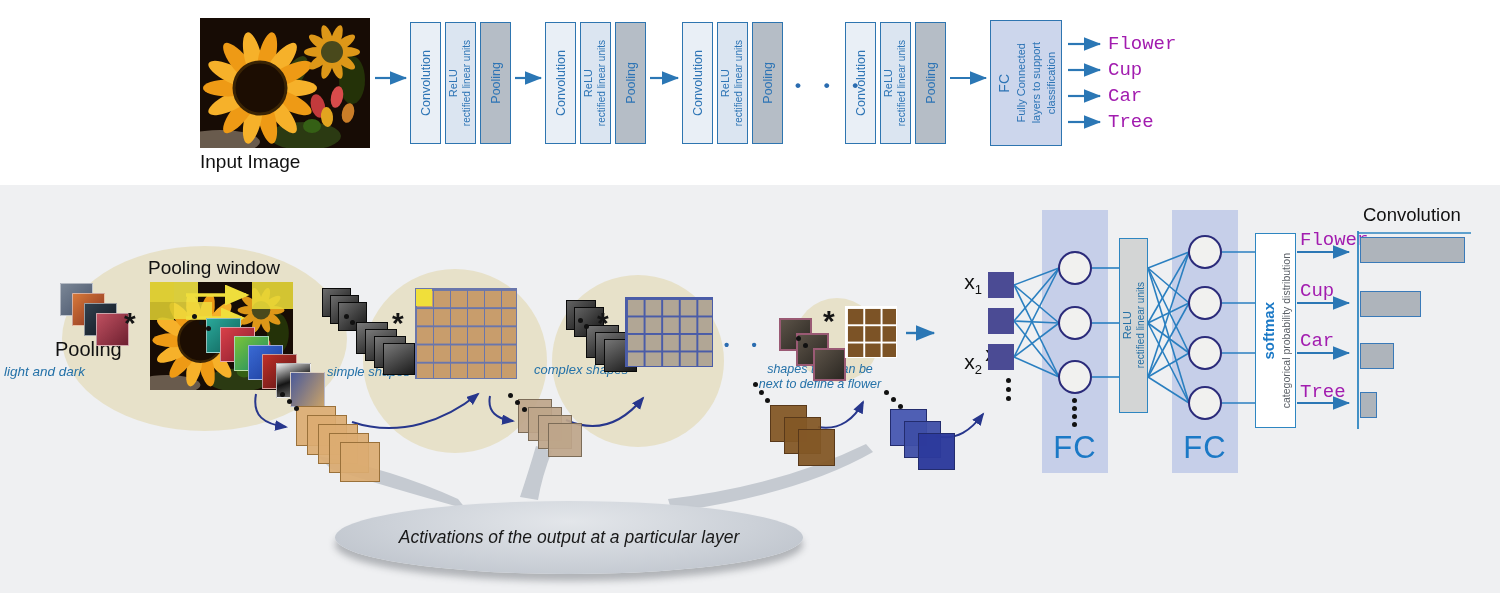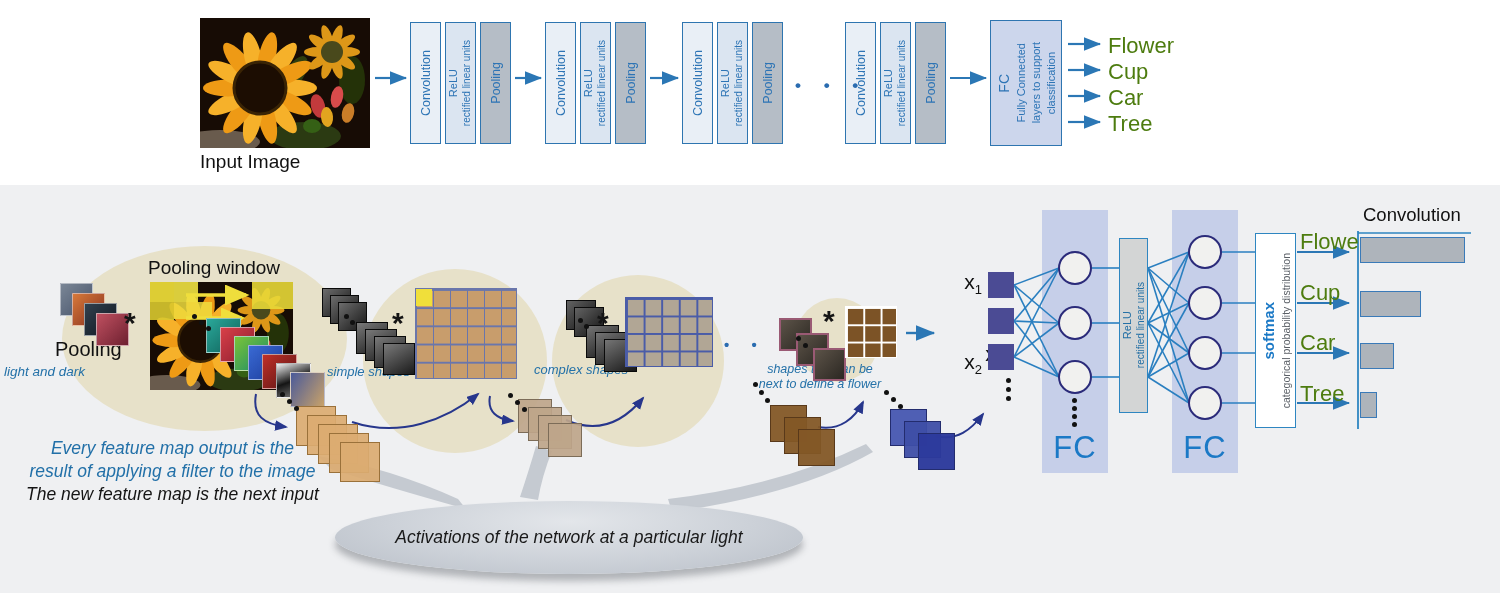--- a/index.html
+++ b/index.html
@@ -24,21 +24,21 @@
   .grid{position:absolute;box-sizing:border-box;}
   .cap{position:absolute;font-style:italic;color:#2471a8;font-size:13px;white-space:nowrap;}
   .ast{position:absolute;font-size:30px;font-weight:bold;color:#151515;line-height:1;}
   .dot{position:absolute;border-radius:50%;background:#111;}
   .neuron{position:absolute;width:34px;height:34px;border-radius:50%;background:#f1f1ef;
           border:2.2px solid #2b2b7a;box-sizing:border-box;}
   .band{position:absolute;background:#c6cfe9;}
   .fcLabel{position:absolute;color:#1b79c6;font-size:31px;letter-spacing:1px;text-align:center;}
   .xlabel{position:absolute;font-size:21px;color:#111;text-align:right;}
   .xlabel sub{font-size:13px;}
-  .outclass{position:absolute;font-size:22px;color:#4d7c0f;white-space:nowrap;}
+  .outclass{position:absolute;font-size:19px;color:#a21caf;white-space:nowrap;font-family:Liberation Mono, monospace;}
   .bar{position:absolute;background:#aeb4bb;border:1.6px solid #3a7ab8;box-sizing:border-box;}
   #ellipseBubble{position:absolute;left:335px;top:501px;width:468px;height:73px;border-radius:50%;
       background:radial-gradient(ellipse at 50% 28%,#e3e6ea 0%,#ccd1d8 55%,#b8bec7 100%);
       box-shadow:0 7px 7px rgba(60,65,75,.35);display:flex;align-items:center;justify-content:center;}
   #ellipseBubble span{font-style:italic;font-size:17.5px;color:#191919;}
   #notes{position:absolute;left:5px;top:437px;width:335px;text-align:center;font-style:italic;
          font-size:17.5px;line-height:23px;}
   #notes .blue{color:#2270a8;}
   #notes .blk{color:#141414;}
   .smlbl{position:absolute;white-space:nowrap;}
@@ -279,28 +279,23 @@
       </svg></div>
 
   <div class="cap z3" style="left:327px;top:364px;">simple shapes</div>
   <div class="cap z3" style="left:534px;top:362px;">complex shapes</div>
   <div class="cap z3" style="left:745px;top:362px;width:150px;text-align:center;font-size:12.5px;line-height:15px;">
     <span>shapes that can be</span><br>
     <span>next to define a flower</span>
   </div>
   <div class="hdots z3" style="left:724px;top:336px;font-size:15px;">• • •</div>
 
-  <div id="notes" class="z3">
-    <div class="blue">Every feature map output is the</div>
-    <div class="blue">result of applying a filter to the image</div>
-    <div class="blk">The new feature map is the next input</div>
-  </div>
 
   <div id="ellipseBubble" class="z3">
-    <span>Activations of the network at a particular light</span>
+    <span>Activations of the output at a particular layer</span>
   </div>
 
   <div class="block z3" style="left:1119px;top:238px;width:29px;height:175px;background:#d3d5d5;border-color:#2e86c1;">
     <span class="vline relu-t" style="color:#2470a6;">ReLU</span>
     <span class="vline relu-s" style="color:#2470a6;">rectified linear units</span>
   </div>
 
   <div class="block z3" style="left:1255px;top:233px;width:41px;height:195px;background:#fff;border-color:#2e86c1;gap:3px;">
     <span class="vline" style="font-size:15px;font-weight:bold;color:#1b79c6;">softmax</span>
     <span class="vline" style="font-size:10.5px;color:#5a5f66;">categorical probability distribution</span>

